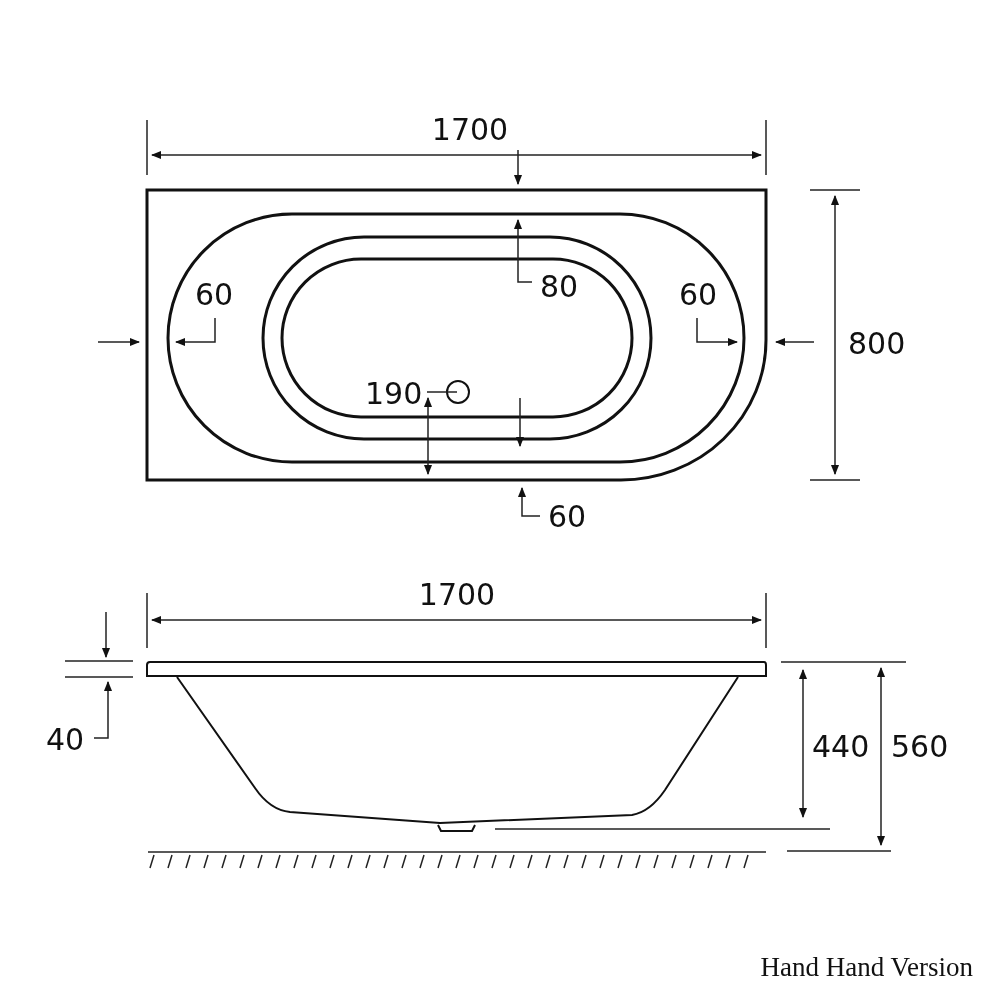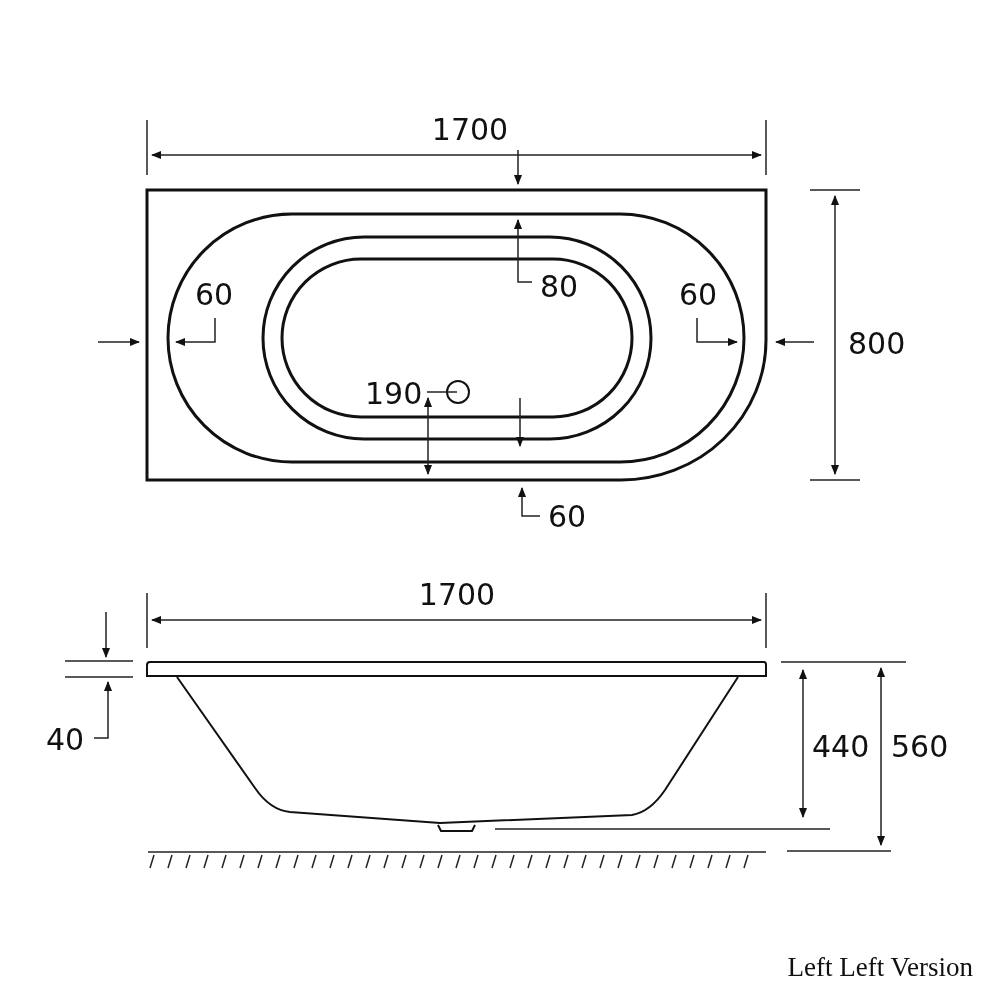--- a/index.html
+++ b/index.html
@@ -113,13 +113,13 @@
 
     <g>
       <line class="thin" x1="781" y1="662" x2="906" y2="662"></line>
       <line class="thin" x1="787" y1="851" x2="891" y2="851"></line>
       <line class="thin" x1="881" y1="668" x2="881" y2="845" marker-start="url(#ah)" marker-end="url(#ah)"></line>
       <text class="dim-text" x="891" y="757">560</text>
     </g>
   </g>
 </svg>
 
-<div class="caption">Left Left Version</div>
+<div class="caption">Hand Hand Version</div>
 
 </body></html>

